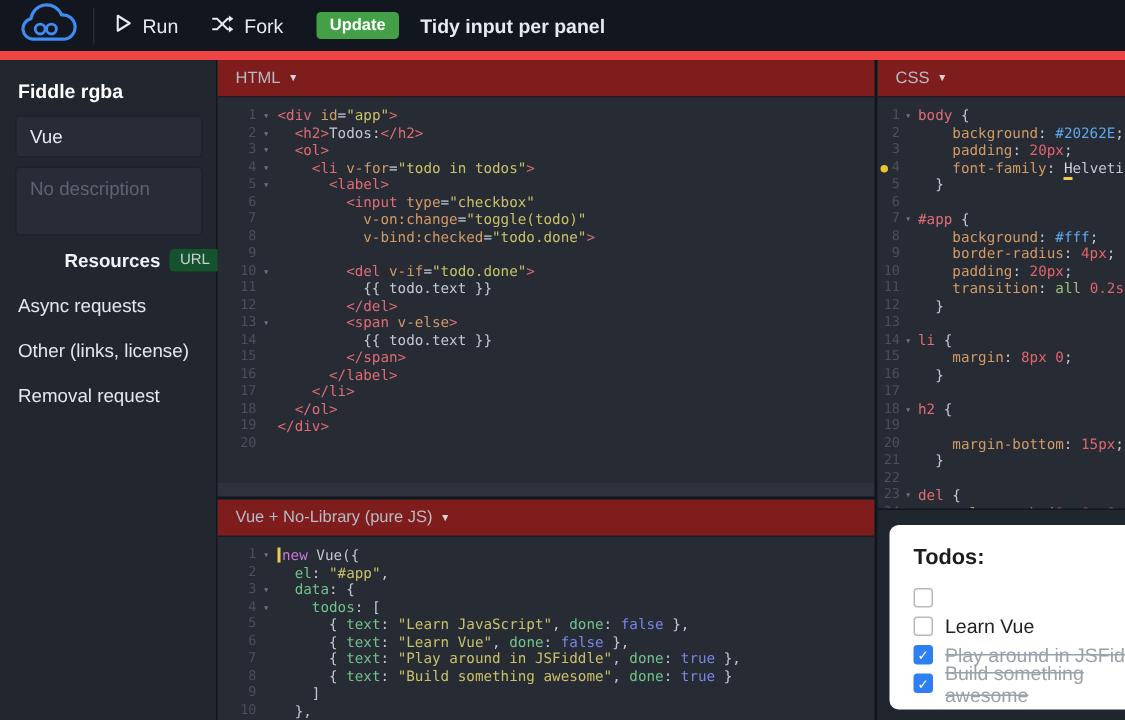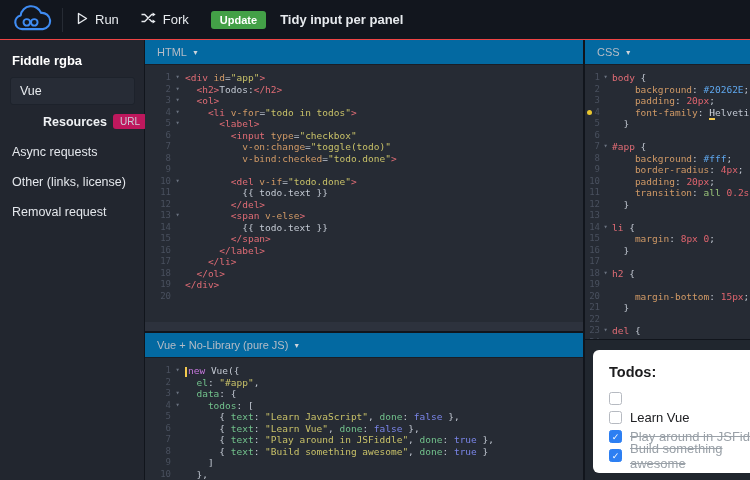--- a/index.html
+++ b/index.html
@@ -2,21 +2,21 @@
 <html><head>
 <meta charset="utf-8">
 <style>
   * { margin:0; padding:0; box-sizing:border-box; }
   html,body { width:750px; height:480px; overflow:hidden; background:#161b23; }
   body { font-family:"Liberation Sans", sans-serif; position:relative; }
   #window { position:absolute; left:0; top:0; width:750px; height:480px; }
 
   
   #topbar { position:absolute; left:0; top:0; width:750px; height:40px;
-    background:#12161e; border-bottom:1px solid #ef4444; display:flex; align-items:center; }
+    background:#12161e; border-bottom:6px solid #ef4444; display:flex; align-items:center; }
   .logo { margin:0 10px 0 10px; display:flex; align-items:center; cursor:pointer; }
   .tb-sep { width:1px; height:24px; background:#262b34; margin-right:14px; }
   .tb-btn { background:none; border:none; color:#e7eaee; font-size:13px;
     font-family:"Liberation Sans",sans-serif; display:flex; align-items:center; gap:7px;
     margin-right:22px; cursor:pointer; }
   .update-badge { background:#43a047; color:#fff; font-size:11px; font-weight:bold;
     padding:3px 9px; border-radius:3px; margin-right:14px; cursor:pointer; }
   .tb-status { color:#e7eaee; font-size:13px; font-weight:bold; cursor:pointer; }
 
   
@@ -24,34 +24,34 @@
     background:#22262f; border-right:1px solid #11151c; }
   #sidebar h3 { margin:13px 12px 9px; font-size:13px; color:#fff; }
   .sb-input, .sb-textarea { display:block; width:125px; margin:0 10px 6px;
     background:#272c36; border:1px solid #1d222b; border-radius:3px; color:#e8ebef;
     font-size:12.5px; font-family:"Liberation Sans",sans-serif; padding:7px 9px; }
   .sb-input { height:28px; }
   .sb-textarea { height:46px; resize:none; }
   .sb-textarea::placeholder { color:#5d6470; }
   .sb-row { display:flex; align-items:flex-end; gap:6px; margin:9px 12px 4px;padding-left:31px; }
   .sb-label { font-size:12.5px; color:#f0f2f5; font-weight:bold; cursor:pointer; }
-  .badge { background:#be185d; color:#c9cfd9; font-size:10px; padding:2px 7px;
+  .badge { background:#14532d; color:#c9cfd9; font-size:10px; padding:2px 7px;
     border-radius:3px; cursor:pointer; }
   .sb-link { font-size:12.5px; color:#e4e7ec; margin:16px 12px; cursor:pointer; }
 
   
   .editor { position:absolute; background:#262b34; overflow:hidden; }
   #html-panel { left:145px; top:40px;  width:440px; height:293px; border-right:2px solid #11151c; border-bottom:2px solid #11151c; }
   #js-panel   { left:145px; top:333px; width:440px; height:147px; border-right:2px solid #11151c; }
   #css-panel  { left:585px; top:40px;  width:165px; height:300px; border-bottom:1px solid #11151c; }
   #result-panel { position:absolute; left:585px; top:340px; width:165px; height:140px;
     background:#20262E; overflow:hidden; }
 
   .panel-header { height:25px; display:flex; align-items:center; padding:0 12px;
-    background:#0369a1; border-bottom:1px solid #1a1e26; font-size:11px; color:#b6bcc6;
+    background:#7f1d1d; border-bottom:1px solid #1a1e26; font-size:11px; color:#b6bcc6;
     cursor:pointer; }
   .caret { font-size:7px; margin-left:5px; color:#cfd4da; }
   .code { position:absolute; left:0; right:0; top:25px; bottom:0; padding-top:7px;
     overflow:hidden; font-family:"DejaVu Sans Mono",monospace; font-size:9.5px; }
   .hscroll { position:absolute; left:0; right:0; bottom:0; height:9px; background:#2d323d; }
 
   .cl { display:flex; height:11.5px; line-height:11.5px; white-space:pre; position:relative; }
   .ln { width:26px; text-align:right; color:#49505e; flex:none; font-size:9px; }
   .fold { width:13px; text-align:center; color:#6b7380; font-size:7px; flex:none; line-height:11.5px; }
   .lc { flex:none; padding-left:1px; }
@@ -121,20 +121,21 @@
       </span>
       <span>Fork</span>
     </button>
     <span class="update-badge">Update</span>
     <span class="tb-status">Tidy input per panel</span>
   </header>
 
   <aside id="sidebar">
     <h3>Fiddle rgba</h3>
     <input class="sb-input" value="Vue" style="">
+    <textarea class="sb-textarea" placeholder="No description" style=""></textarea>
     <div class="sb-row">
       <span class="sb-label">Resources</span>
       <span class="badge">URL</span>
       <span class="badge">cdnjs</span>
     </div>
     <div class="sb-link">Async requests</div>
     <div class="sb-link">Other (links, license)</div>
     <div class="sb-link">Removal request</div>
   </aside>
 

